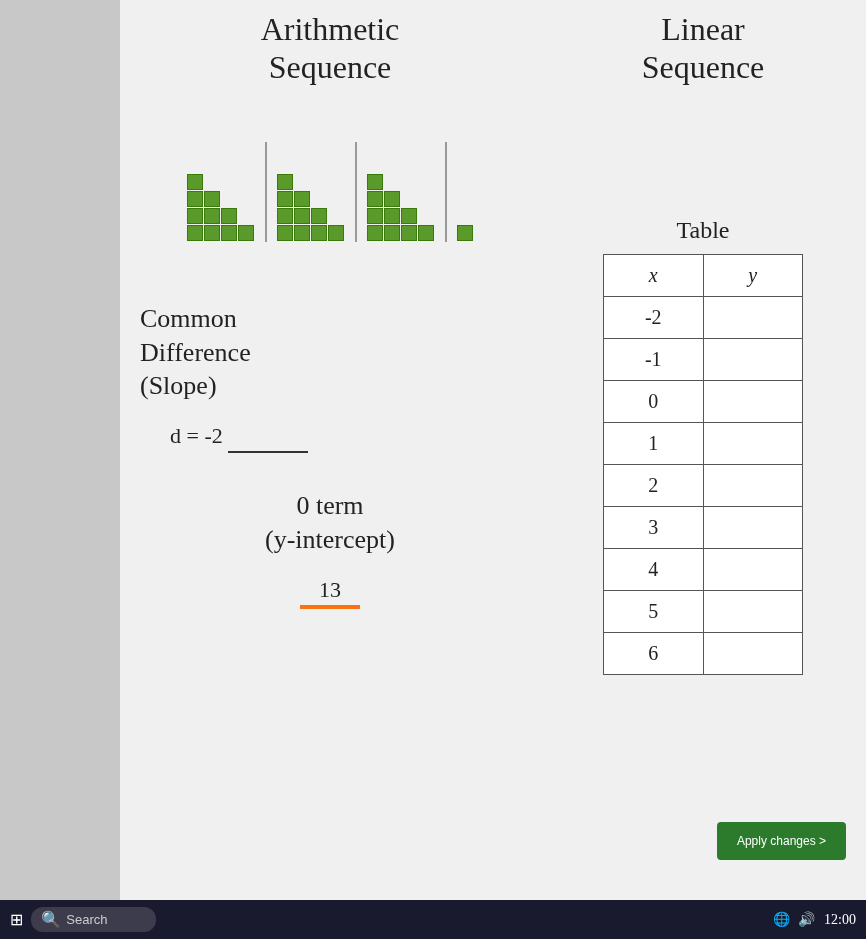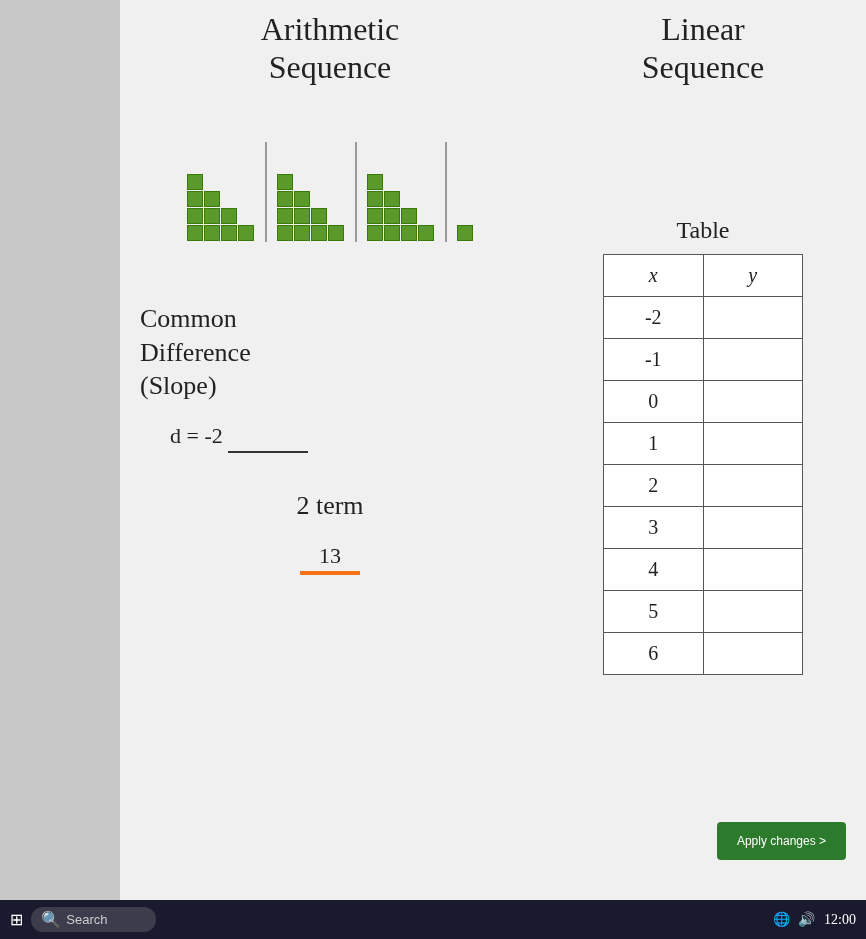--- a/index.html
+++ b/index.html
@@ -345,21 +345,22 @@
         <span>Difference</span><br>
         <span>(Slope)</span>
       </div>
 
       <div class="formula-line">
         <span>d = -2</span>
         <span class="formula-underline">&nbsp;&nbsp;&nbsp;&nbsp;&nbsp;&nbsp;&nbsp;</span>
       </div>
 
       <div class="zero-term-title">
-        <span>2 term</span><br>
+        <span>0 term</span><br>
+        <span>(y-intercept)</span>
       </div>
 
       <div style="text-align:center; margin-top:10px;">
         <span class="zero-value">13</span>
       </div>
     </div>
 
   </div>
 
   <div class="right-panel">

